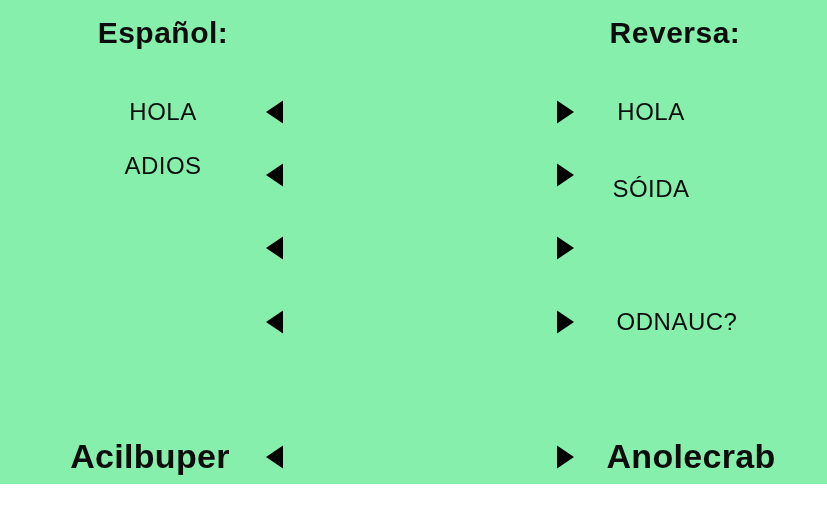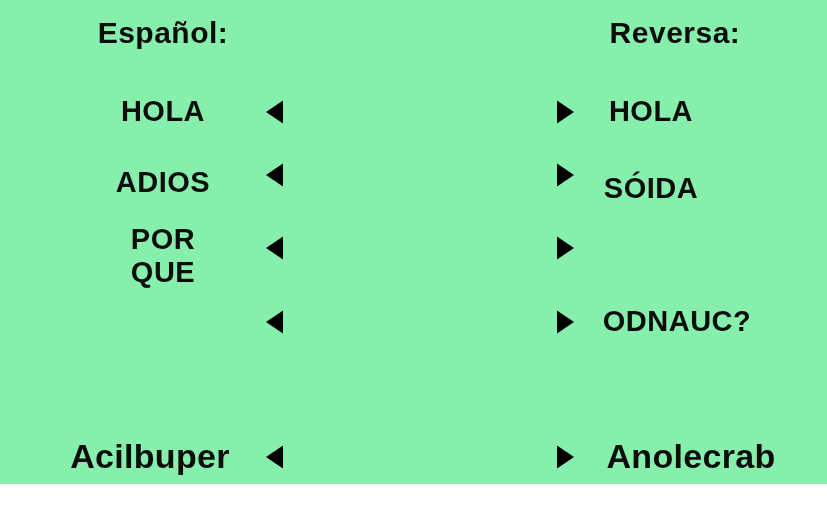--- a/index.html
+++ b/index.html
@@ -25,22 +25,22 @@
     line-height: 38px;
     letter-spacing: 0.5px;
   }
   .header-left { left: 0; }
   .header-right { left: 512px; }
 
   .word {
     position: absolute;
     width: 326px;
     text-align: center;
-    font-size: 29px;
-    font-weight: 700;
+    font-size: 24px;
+    font-weight: 400;
     line-height: 31px;
     letter-spacing: 0.5px;
     white-space: pre;
   }
   .word.col-left { left: 0; }
   .word.col-right { left: 488px; }
 
   .word.two-line { line-height: 33px; }
 
   .word.footer-word {
@@ -79,27 +79,26 @@
 
   <div class="header header-left">Español:</div>
   <div class="header header-right">Reversa:</div>
 
   <div class="word col-left" style="top:96px">HOLA</div>
   <svg class="arrow" style="top:94px" viewBox="0 0 320 36">
       <use href="#double-arrow"></use>
     </svg>
   <div class="word col-right" style="top:96px">HOLA</div>
 
-  <div class="word col-left" style="top:167px">ADIOS</div>
+  <div class="word col-left" style="top:150px">ADIOS</div>
   <svg class="arrow" style="top:157px" viewBox="0 0 320 36">
       <use href="#double-arrow"></use>
     </svg>
   <div class="word col-right" style="top:173px">SÓIDA</div>
 
-  <div class="word col-left two-line" style="top:223px"><span>POR</span><br><span>QUE</span></div>
   <svg class="arrow" style="top:230px" viewBox="0 0 320 36">
       <use href="#double-arrow"></use>
     </svg>
 
   <svg class="arrow" style="top:304px" viewBox="0 0 320 36">
       <use href="#double-arrow"></use>
     </svg>
   <div class="word col-right shift-r26" style="top:306px">ODNAUC?</div>
 
   <div class="word col-left footer-word shift-l13" style="top:435px">Acilbuper</div>

